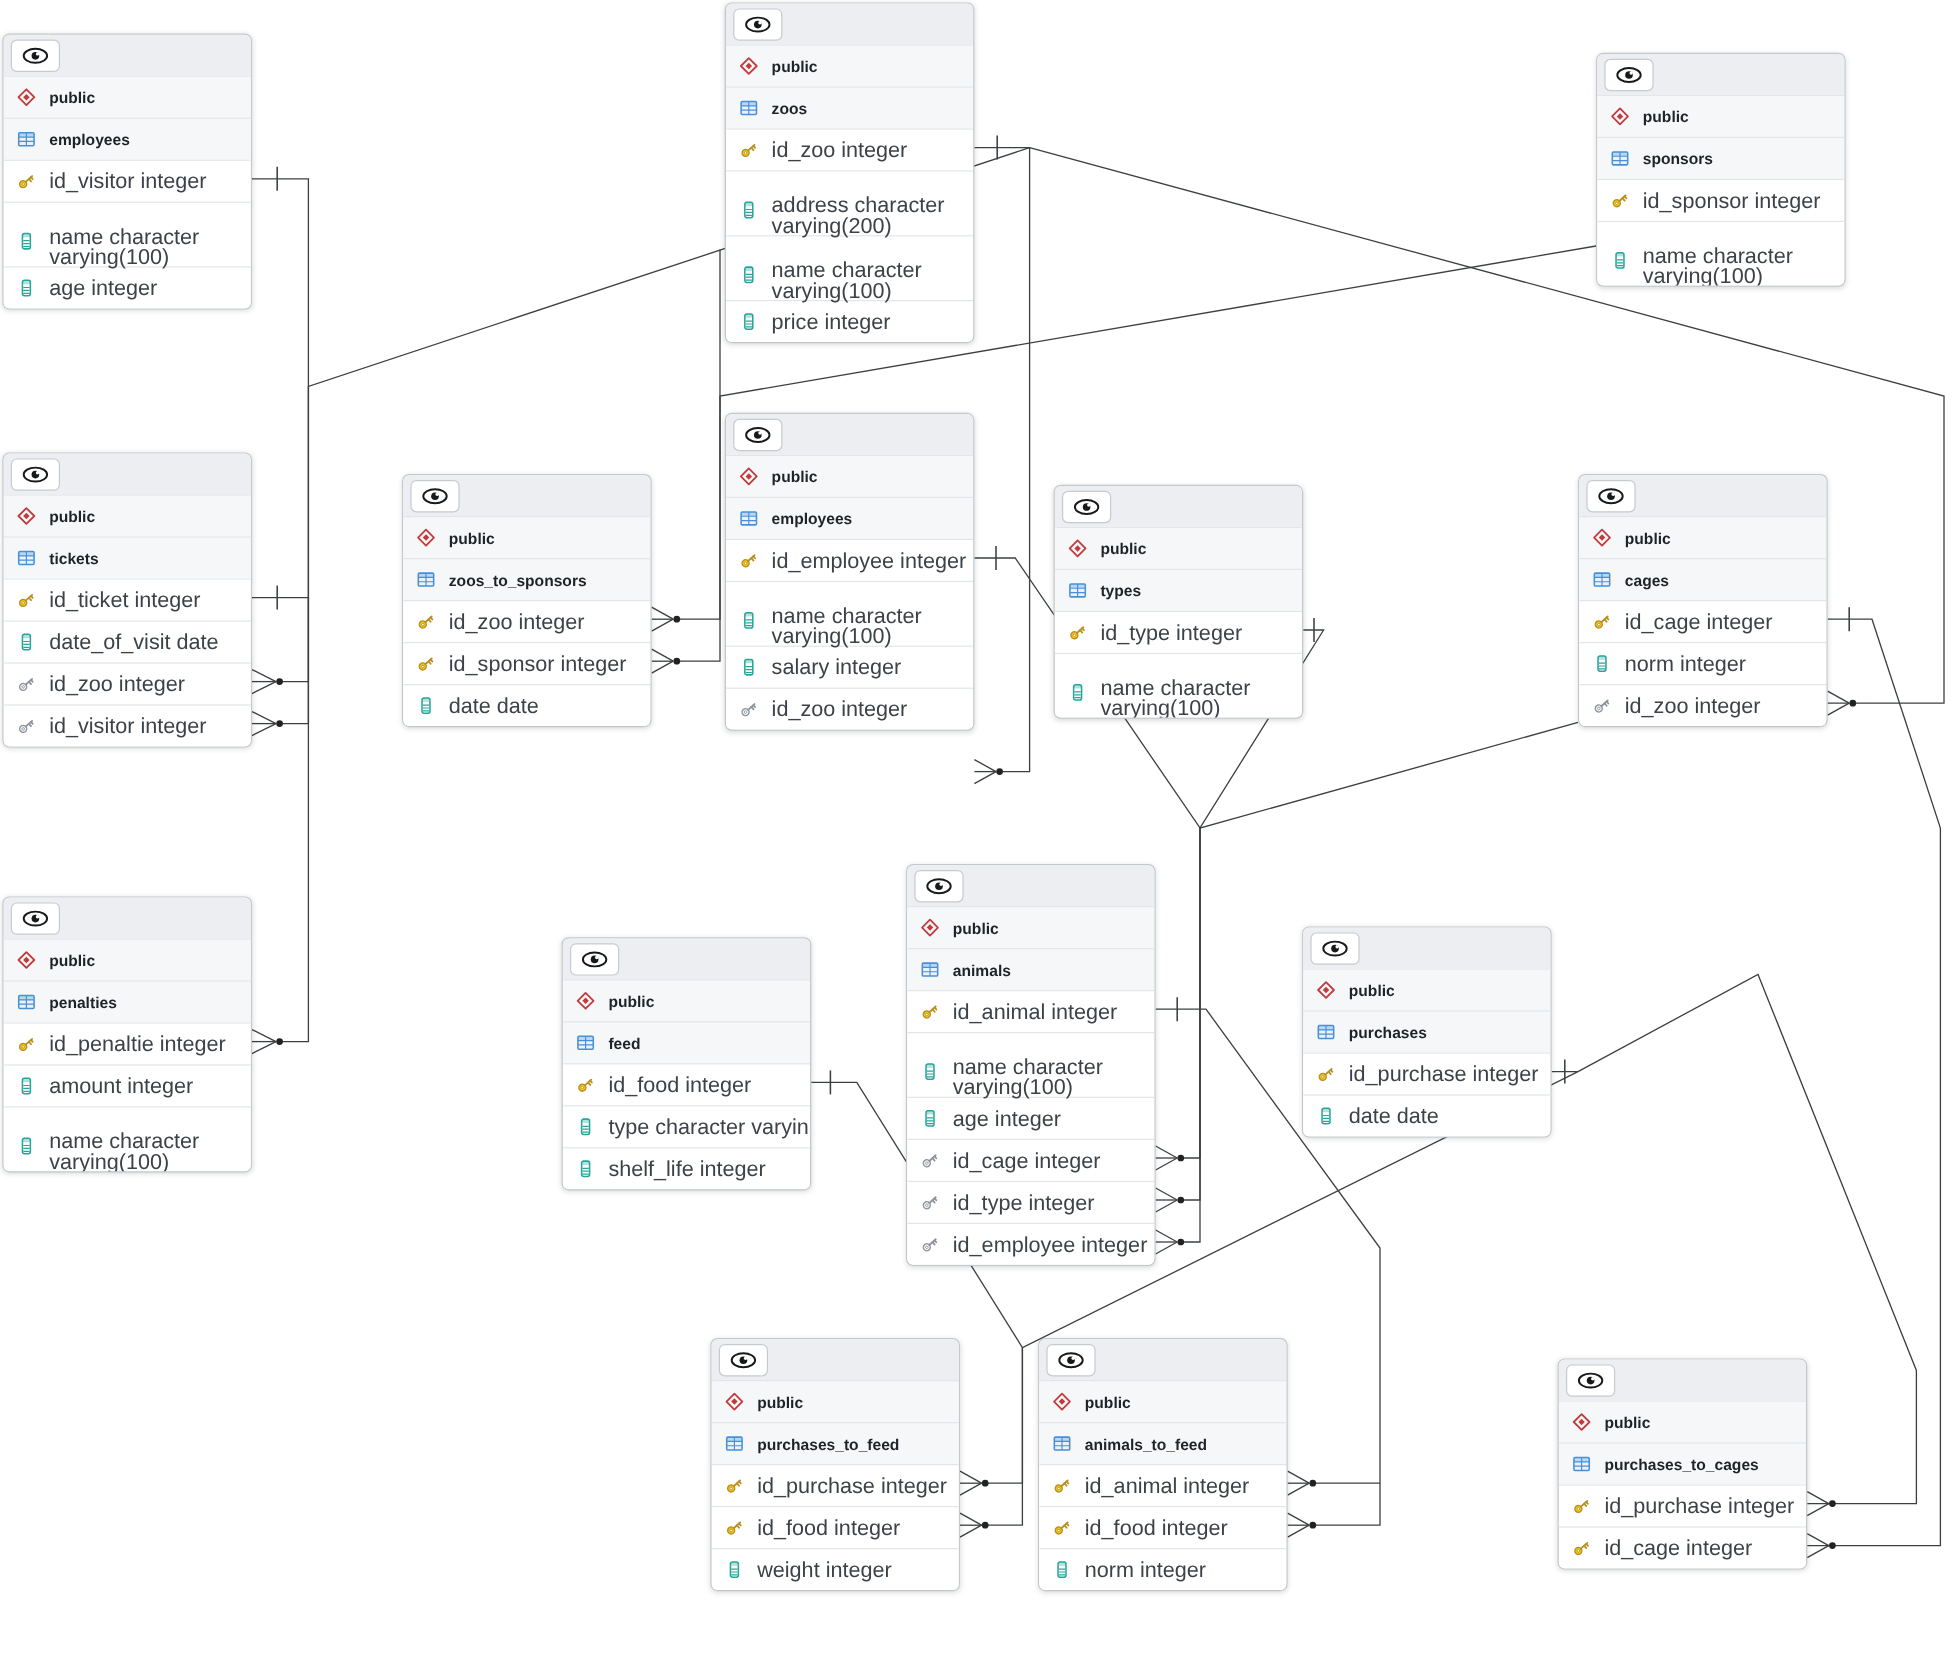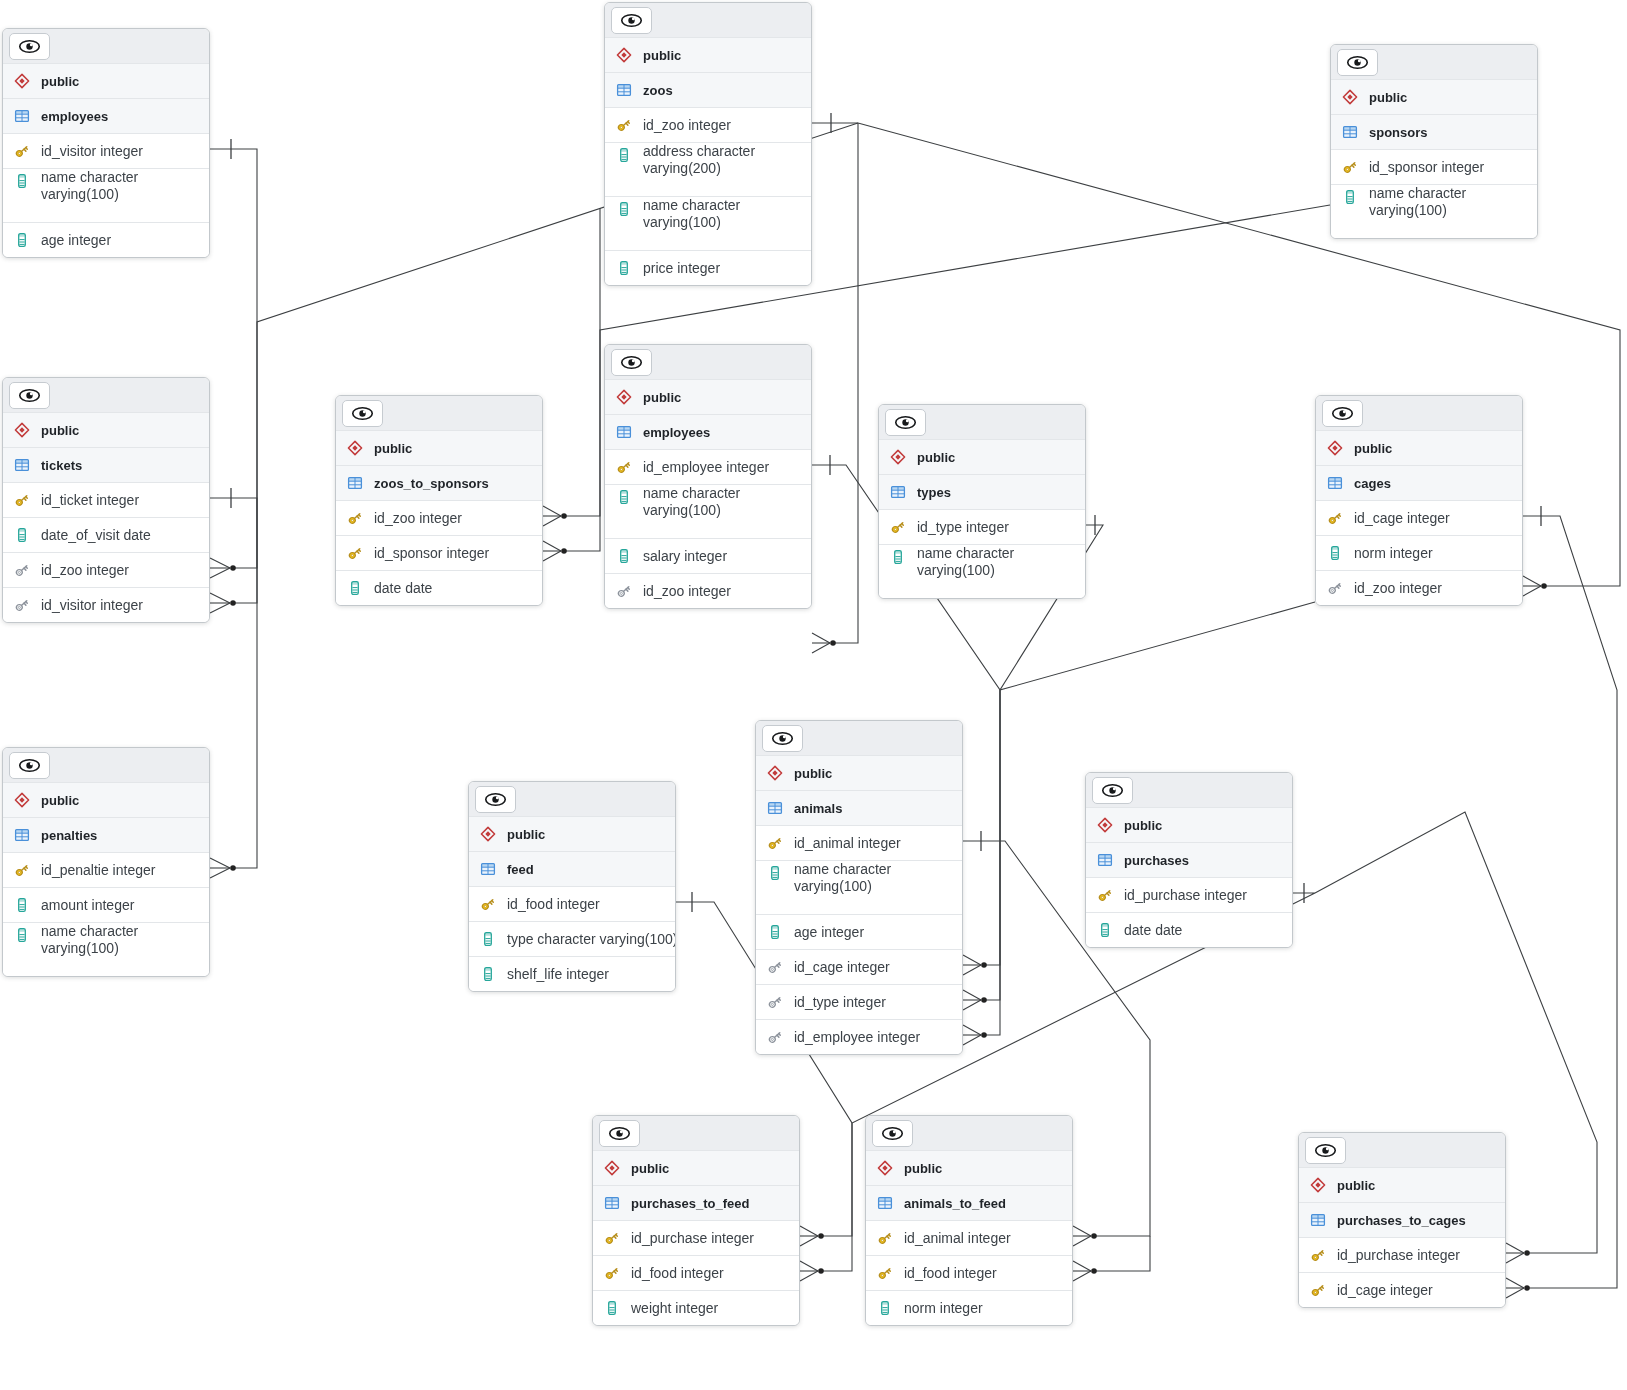--- a/index.html
+++ b/index.html
@@ -9,22 +9,22 @@
   .table-card{position:absolute;z-index:1;width:208px;background:#fff;border:1px solid #c3c8cc;
               border-radius:6px;box-shadow:0 1px 4px rgba(60,64,67,.18);overflow:hidden;box-sizing:border-box;}
   .t-row{display:flex;align-items:center;box-sizing:border-box;border-top:1px solid #e3e6e9;
          padding:0 8px 0 11px;background:#fff;}
   .eye-row{height:34px;background:#eceef1;display:flex;align-items:center;padding:0 6px;}
   .eye-btn{width:41px;height:27px;background:#fff;border:1px solid #c6cbd0;border-radius:5px;
            display:flex;align-items:center;justify-content:center;cursor:pointer;padding:0;}
   .hdr{background:#f5f7f9;}
   .hdr .txt{font-weight:bold;font-size:13px;color:#1f2328;}
   .c-row{min-height:35px;height:35px;}
-  .c-row.tall{height:54px;align-items:flex-start;padding-top:0;}
-  .c-row .txt{font-size:14px;color:#3c4248;line-height:17px;overflow-wrap:anywhere;}
+  .c-row.tall{height:54px;align-items:flex-start;padding-top:20px;}
+  .c-row .txt{font-size:18px;color:#3c4248;line-height:17px;overflow-wrap:anywhere;}
   .c-row.nowrap .txt{white-space:nowrap;}
   .h-row{height:35px;}
   .icon{flex:0 0 16px;width:16px;height:16px;margin-right:11px;display:inline-block;}
   .c-row.tall .icon{margin-top:4px;}
   .txt{flex:1 1 auto;}
 </style>
 </head>
 <body>
 
 <div id="canvas">

